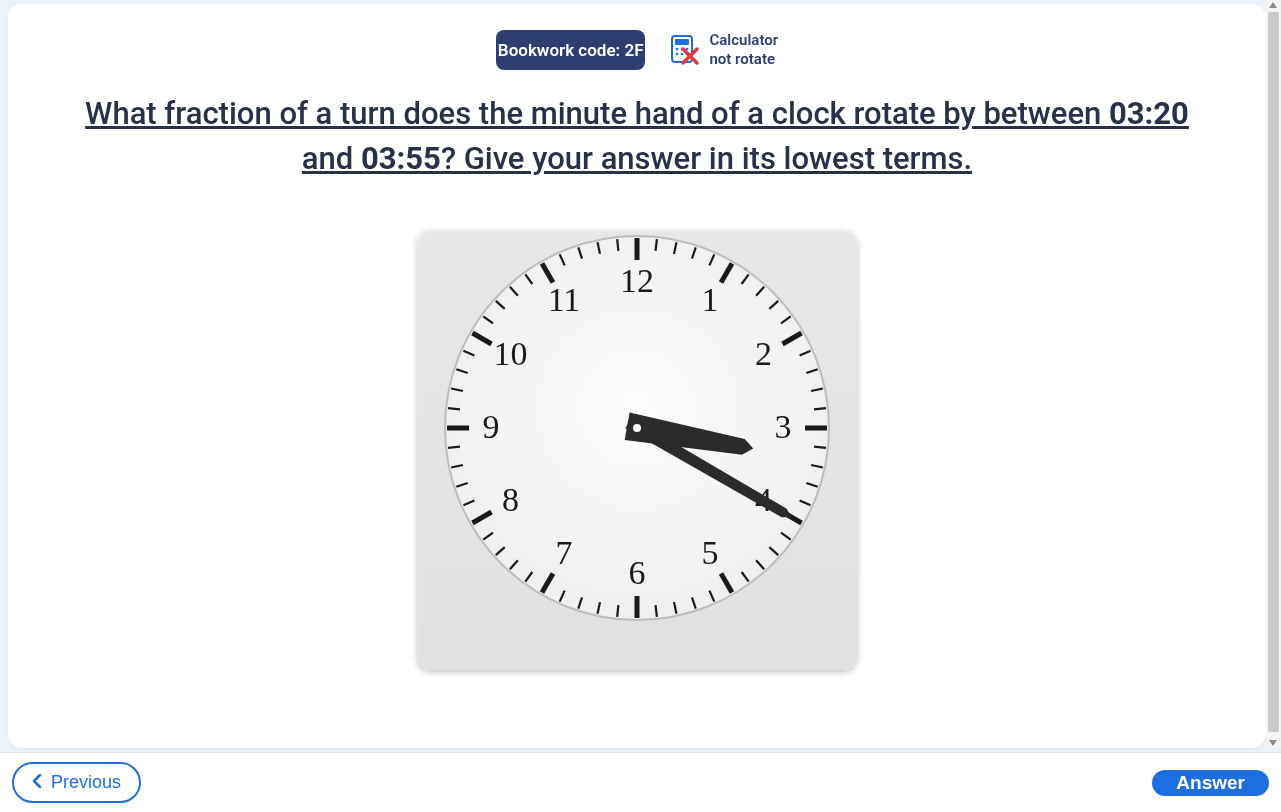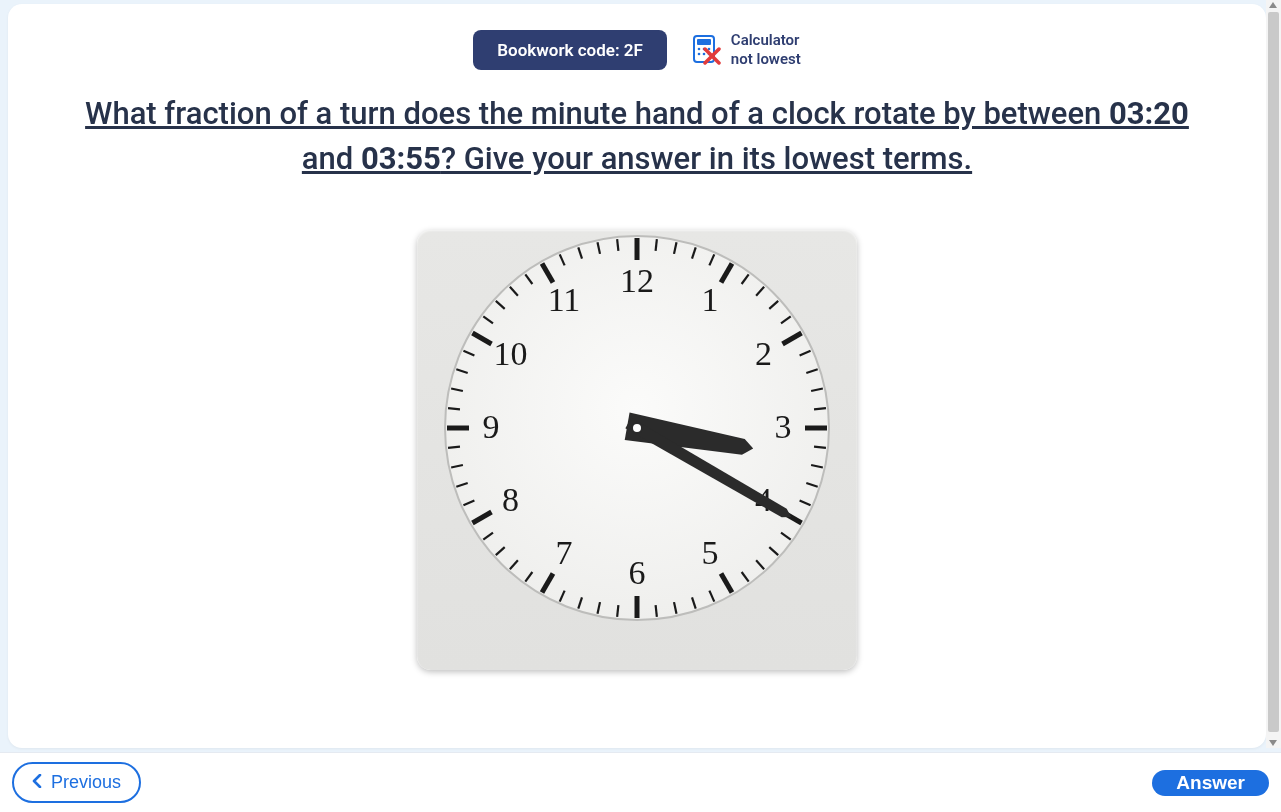--- a/index.html
+++ b/index.html
@@ -31,21 +31,21 @@
     justify-content: center;
     align-items: center;
     gap: 24px;
     padding-top: 26px;
   }
   .bookwork-pill {
     background: #2f3e71;
     color: #ffffff;
     font-weight: 600;
     font-size: 17px;
-    padding: 10px 24px;
+    padding: 10px 2px;
     border-radius: 8px;
   }
   .calc-block {
     display: flex;
     align-items: center;
     gap: 10px;
   }
   .calc-icon {
     width: 30px;
     height: 30px;
@@ -194,21 +194,21 @@
             <circle cx="18" cy="14" r="1.3" fill="#1d6fe0"></circle>
             <circle cx="8" cy="19" r="1.3" fill="#1d6fe0"></circle>
             <circle cx="13" cy="19" r="1.3" fill="#1d6fe0"></circle>
             <circle cx="18" cy="19" r="1.3" fill="#1d6fe0"></circle>
             <line x1="14" y1="28" x2="28" y2="14" stroke="#e23b3b" stroke-width="3.5" stroke-linecap="round"></line>
             <line x1="14" y1="14" x2="28" y2="28" stroke="#e23b3b" stroke-width="3.5" stroke-linecap="round"></line>
           </svg>
         </span>
         <div class="calc-text">
           <div>Calculator</div>
-          <div>not lowest</div>
+          <div>not rotate</div>
         </div>
       </div>
     </div>
 
     <div class="question">
       <span>What fraction of a turn does the minute hand of a clock rotate by between </span><b>03:20</b><span> and </span><b>03:55</b><span>? Give your answer in its lowest terms.</span>
     </div>
 
     <div class="clock-wrap">
       <div class="clock-frame">

